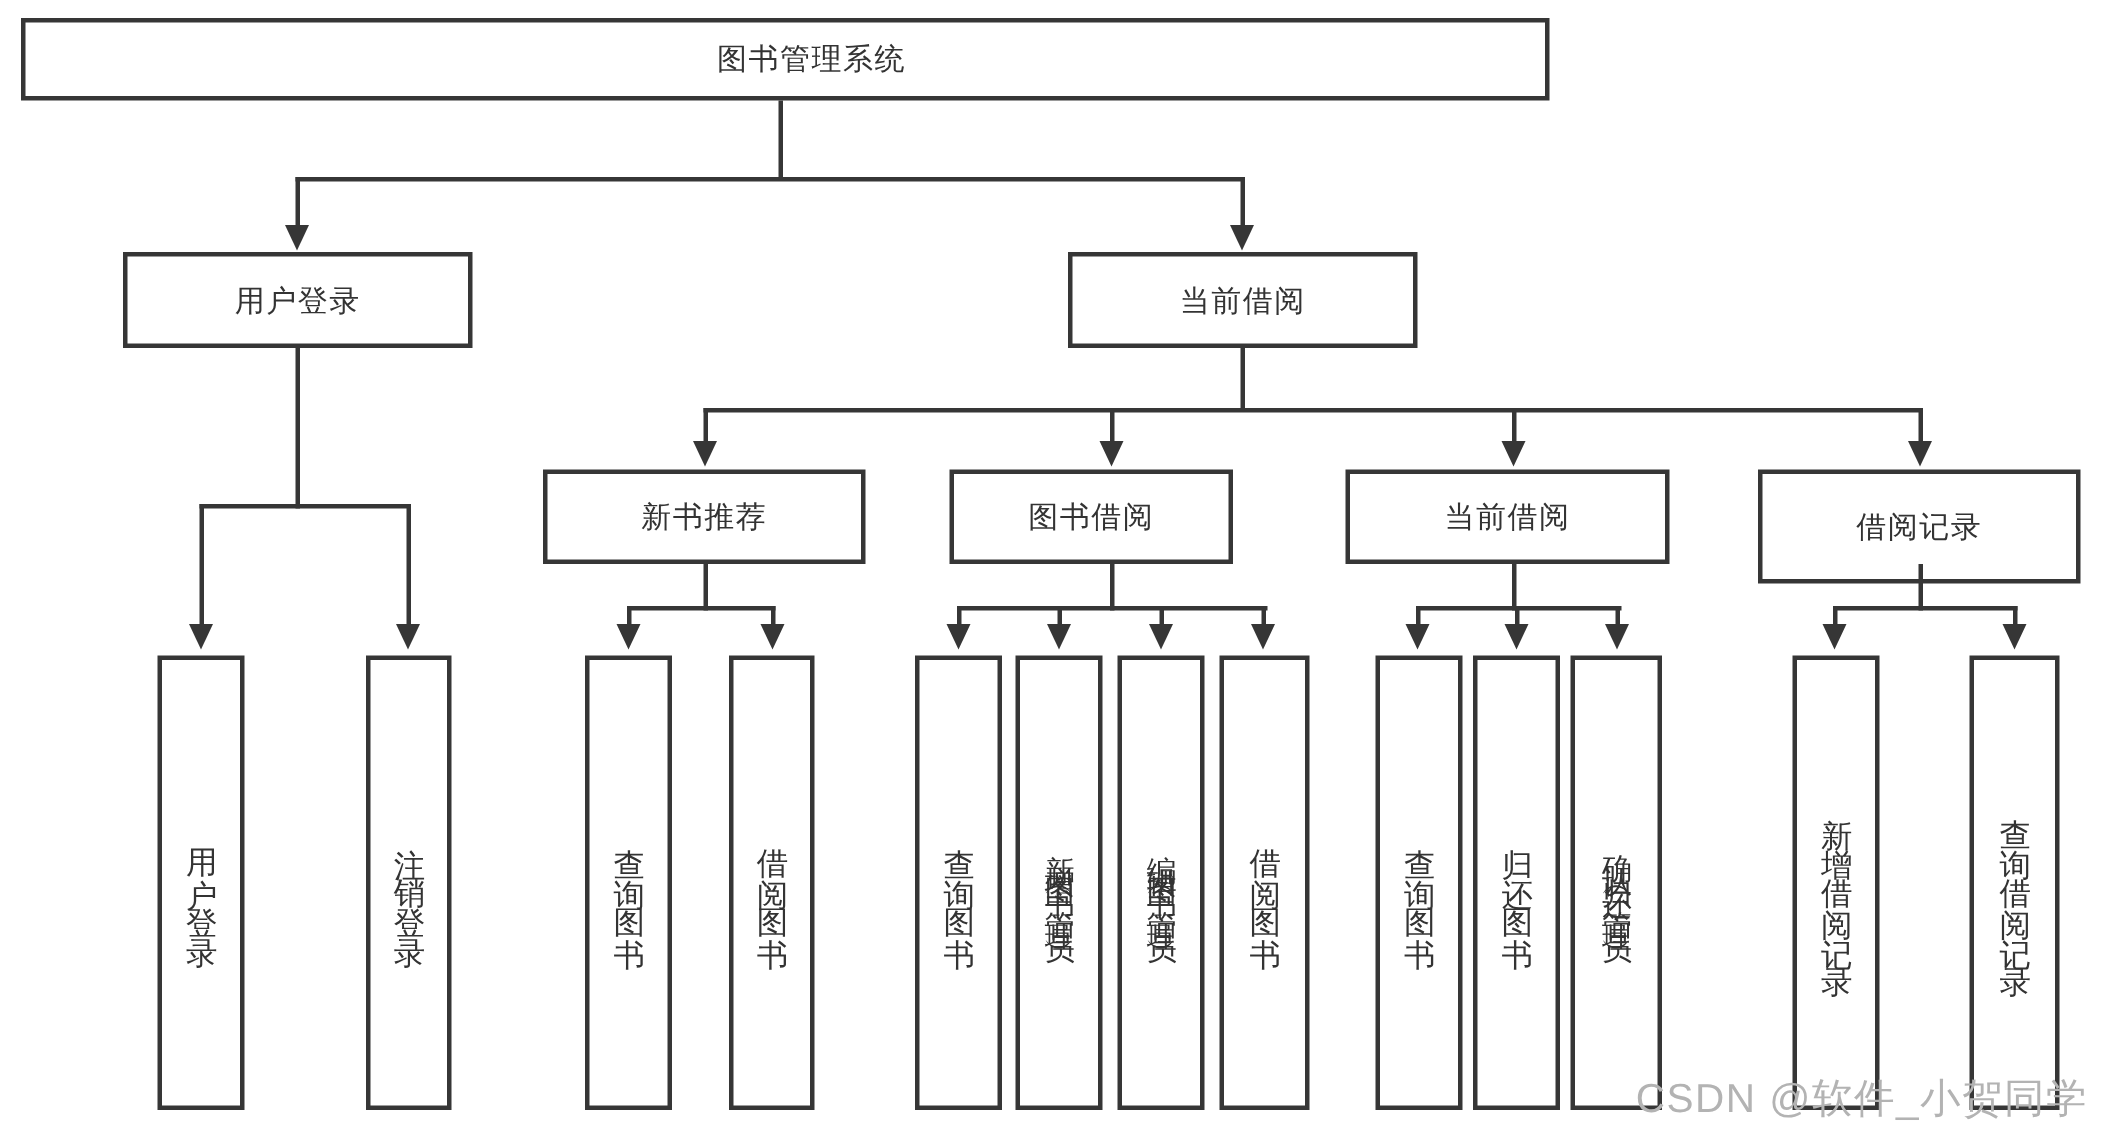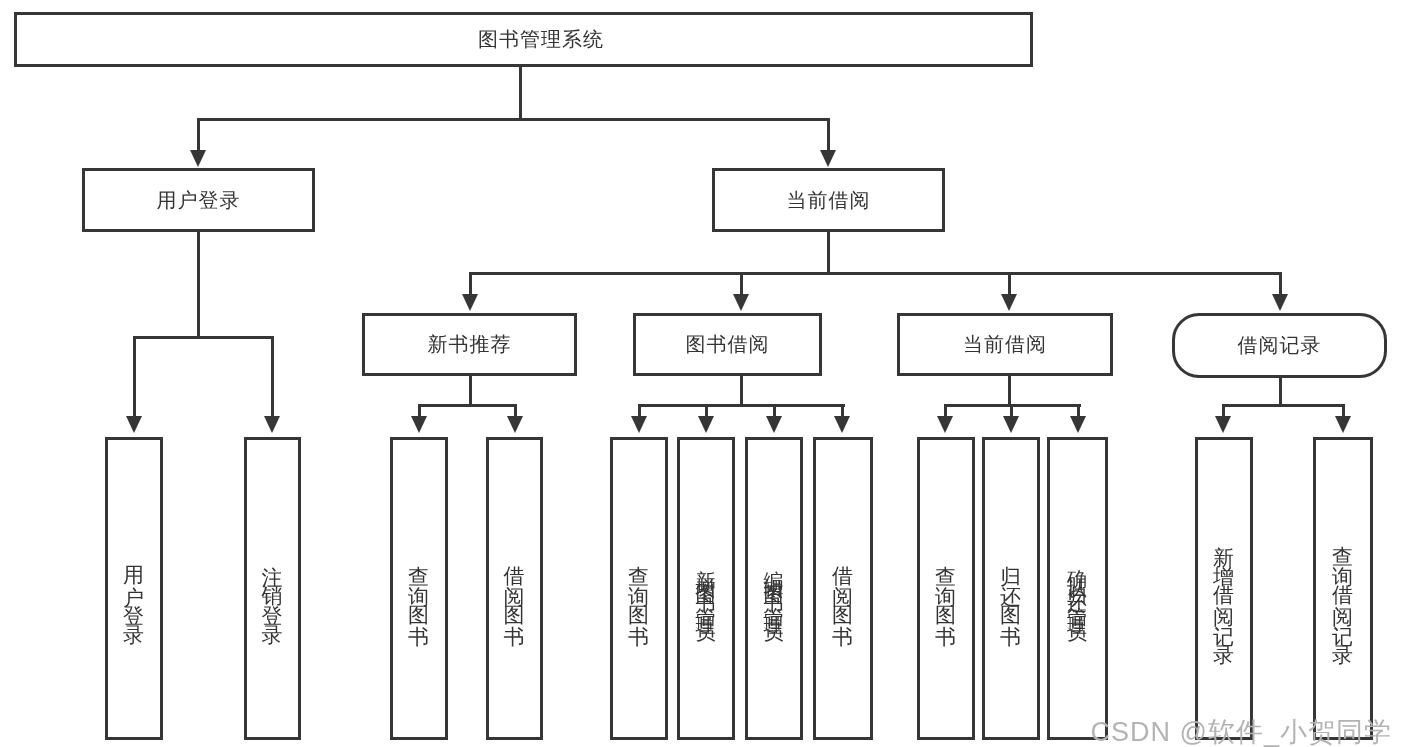--- a/index.html
+++ b/index.html
@@ -87,21 +87,21 @@
   <div class="vline" style="left:827px;top:232px;height:42px;"></div>
   <div class="hline" style="left:469px;top:272px;width:813px;"></div>
   <div class="arrow" style="left:469px;top:272px;height:22px;"></div>
   <div class="arrow" style="left:740px;top:272px;height:22px;"></div>
   <div class="arrow" style="left:1008px;top:272px;height:22px;"></div>
   <div class="arrow" style="left:1279px;top:272px;height:22px;"></div>
 
   <div class="box" style="left:362px;top:313px;width:215px;height:63px;">新书推荐</div>
   <div class="box" style="left:633px;top:313px;width:189px;height:63px;">图书借阅</div>
   <div class="box" style="left:897px;top:313px;width:216px;height:63px;font-family:Liberation Mono, monospace;">当前借阅</div>
-  <div class="box" style="left:1172px;top:313px;width:215px;height:65px;border-radius:27px;">借阅记录</div>
+  <div class="box" style="left:1172px;top:313px;width:215px;height:76px;">借阅记录</div>
 
   <div class="vline" style="left:469px;top:376px;height:31px;"></div>
   <div class="hline" style="left:418px;top:404px;width:99px;"></div>
   <div class="arrow" style="left:418px;top:404px;height:12px;"></div>
   <div class="arrow" style="left:514px;top:404px;height:12px;"></div>
 
   <div class="vline" style="left:740px;top:376px;height:31px;"></div>
   <div class="hline" style="left:638px;top:404px;width:207px;"></div>
   <div class="arrow" style="left:638px;top:404px;height:12px;"></div>
   <div class="arrow" style="left:705px;top:404px;height:12px;"></div>

